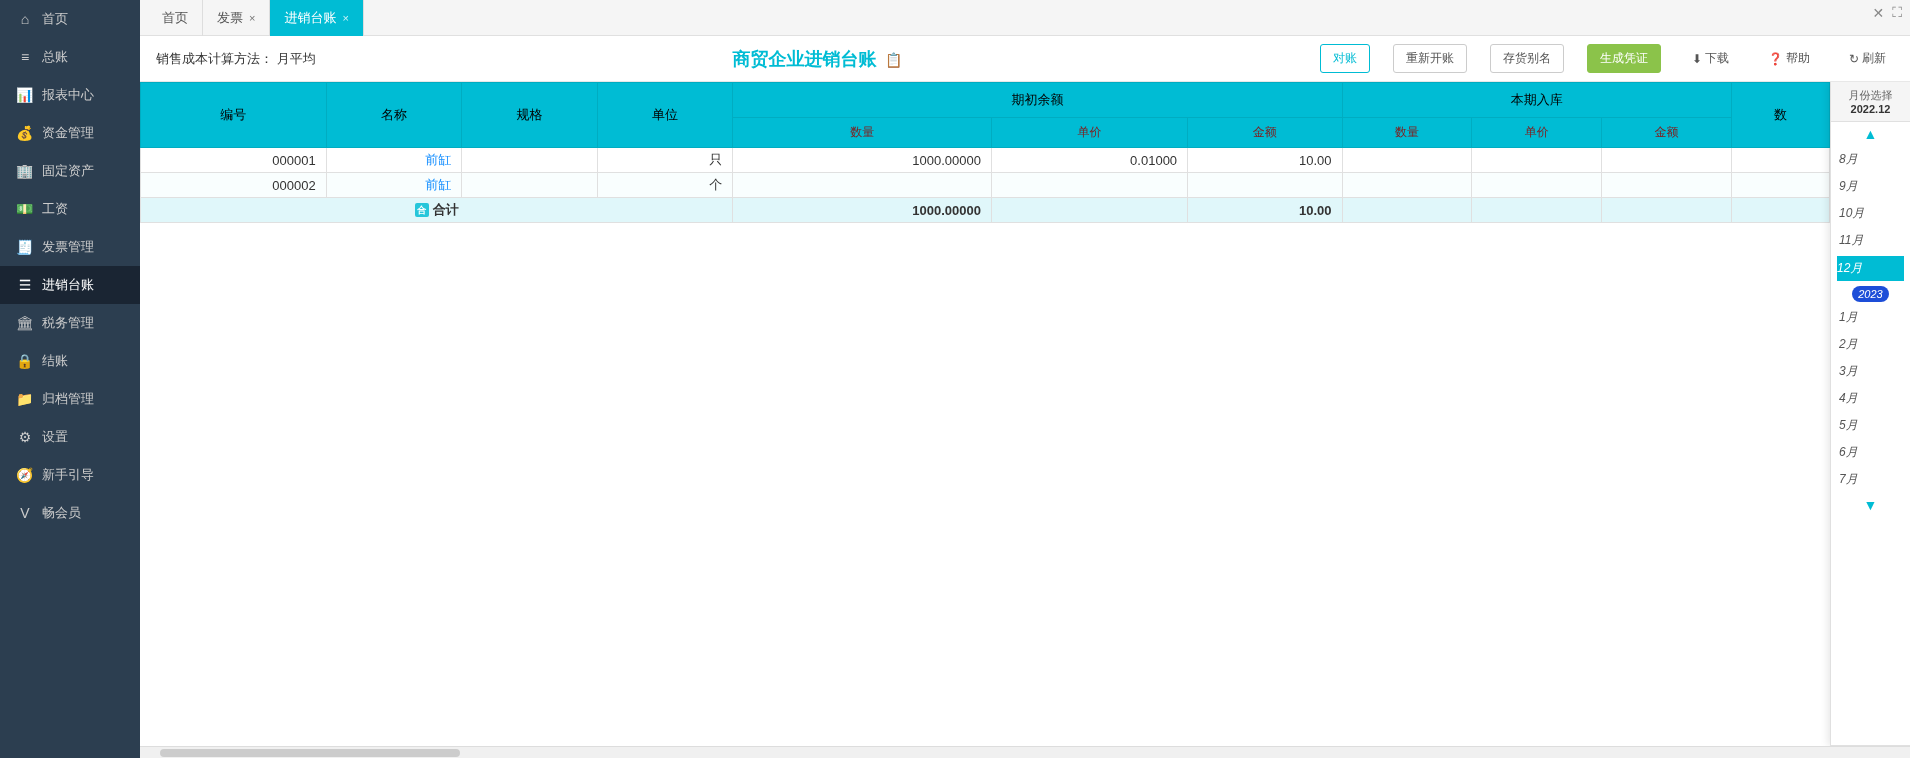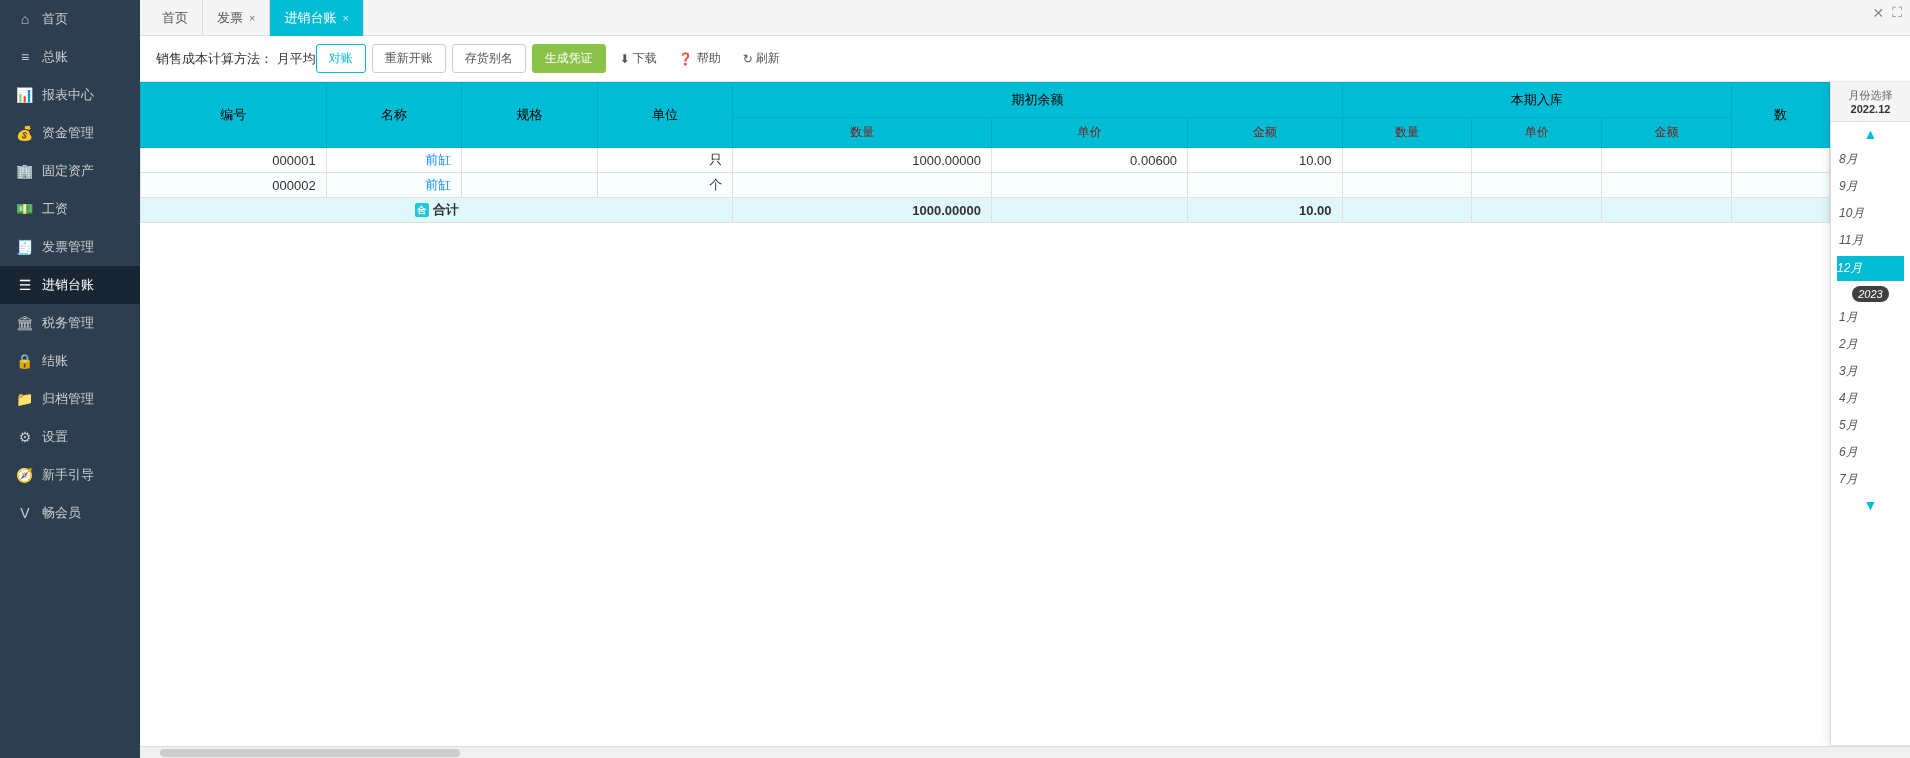--- a/index.html
+++ b/index.html
@@ -124,21 +124,21 @@
     }
     .page-title .edit-icon {
       font-size: 14px;
       color: #00bcd4;
       cursor: pointer;
       margin-left: 4px;
     }
     .toolbar {
       display: flex;
       align-items: center;
-      gap: 6px;
+      gap: 23px;
     }
     .btn {
       padding: 5px 12px;
       border: 1px solid #ccc;
       background: #fff;
       border-radius: 3px;
       cursor: pointer;
       font-size: 12px;
       color: #555;
       white-space: nowrap;
@@ -269,21 +269,21 @@
       font-style: italic;
     }
     .month-item.active {
       background: #00bcd4;
       color: #fff;
       border-radius: 0;
       margin: 2px 6px;
       padding: 4px 0;
     }
     .month-item.year-badge {
-      background: #404040;
+      background: #1d4ed8;
       color: #fff;
       border-radius: 10px;
       font-size: 11px;
       padding: 2px 6px;
       margin: 2px auto;
       width: fit-content;
       cursor: default;
     }
     .month-nav {
       text-align: center;
@@ -375,20 +375,24 @@
       <span class="close-btn">×</span>
     </div>
   </div>
 
   <div class="content">
 
     <div class="content-header">
       <div class="cost-method">
         <span>销售成本计算方法：</span>
         <span>月平均</span>
+      </div>
+      <div class="page-title">
+        <span>商贸企业进销台账</span>
+        <span class="edit-icon">📋</span>
       </div>
       <div class="toolbar">
         <button class="btn btn-info">对账</button>
         <button class="btn">重新开账</button>
         <button class="btn">存货别名</button>
         <button class="btn btn-primary">生成凭证</button>
         <button class="toolbar-icon-btn">
           <span>⬇</span>
           <span>下载</span>
         </button>
@@ -425,21 +429,21 @@
               <th>金额</th>
             </tr>
           </thead>
           <tbody>
             <tr>
               <td>000001</td>
               <td style="color:#1890ff; cursor:pointer;">前缸</td>
               <td></td>
               <td>只</td>
               <td>1000.00000</td>
-              <td>0.00600</td>
+              <td>0.01000</td>
               <td>10.00</td>
               <td></td>
               <td></td>
               <td></td>
               <td></td>
             </tr>
             <tr>
               <td>000002</td>
               <td style="color:#1890ff; cursor:pointer;">前缸</td>
               <td></td>

